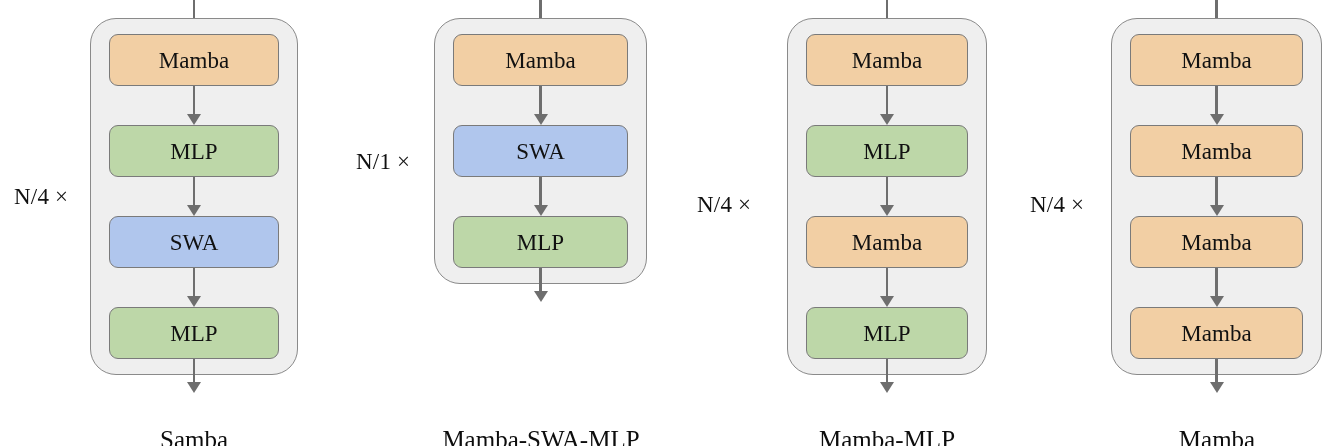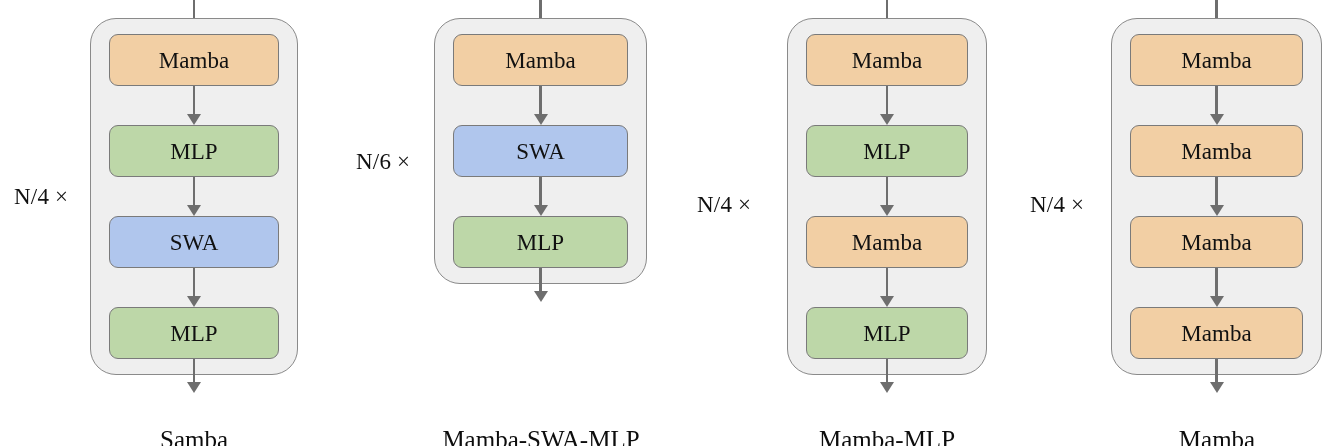--- a/index.html
+++ b/index.html
@@ -114,21 +114,21 @@
       <div class="arrow-line" style="left: 192.9px; top: 268px; height: 28px;"></div>
       <div class="arrow-head" style="left: 187px; top: 296px;"></div>
       <div class="block mlp" style="left: 109px; top: 307px; width: 170px; height: 52px;">
         <span>MLP</span>
       </div>
       <div class="arrow-line" style="left: 192.9px; top: 359px; height: 23px;"></div>
       <div class="arrow-head" style="left: 187px; top: 382px;"></div>
       <div class="caption" style="left: 194px; top: 427px; transform: translateX(-50%);">Samba</div>
     </div>
     <div class="panel">
-      <div class="repeat-label" style="left: 356px; top: 150px;">N/6 ×</div>
+      <div class="repeat-label" style="left: 356px; top: 150px;">N/1 ×</div>
       <div class="arrow-line" style="left: 539.4px; top: 0px; height: 23px;"></div>
       <div class="arrow-head" style="left: 533.5px; top: 23px;"></div>
       <div class="container-box" style="left: 434px; top: 18px; width: 213px; height: 266px;"></div>
       <div class="block mamba" style="left: 453px; top: 34px; width: 175px; height: 52px;">
         <span>Mamba</span>
       </div>
       <div class="arrow-line" style="left: 539.4px; top: 86px; height: 28px;"></div>
       <div class="arrow-head" style="left: 533.5px; top: 114px;"></div>
       <div class="block swa" style="left: 453px; top: 125px; width: 175px; height: 52px;">
         <span>SWA</span>

